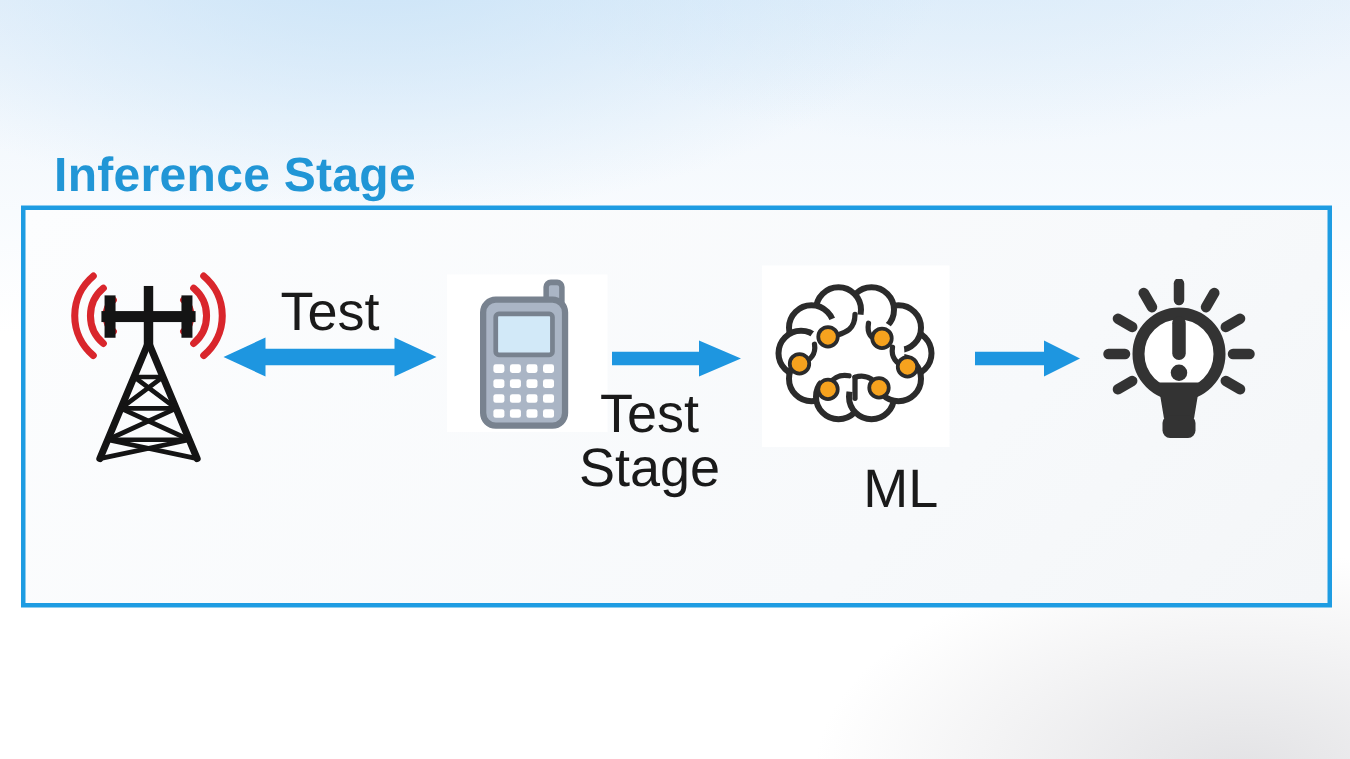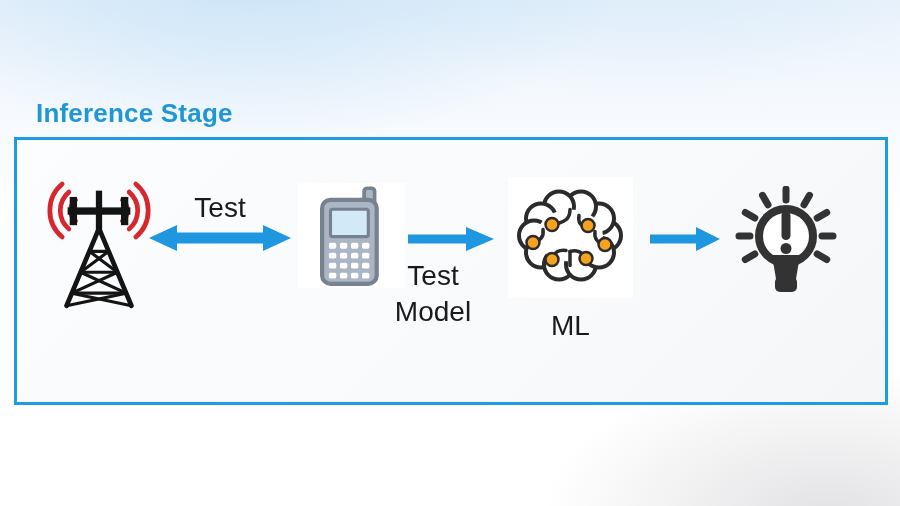--- a/index.html
+++ b/index.html
@@ -10,33 +10,33 @@
     overflow:hidden;
     font-family:"Liberation Sans","DejaVu Sans",sans-serif;
     background:
       radial-gradient(ellipse 620px 300px at 28% -8%, rgba(199,226,247,0.95), rgba(199,226,247,0) 62%),
       radial-gradient(ellipse 560px 280px at 72% -14%, rgba(210,232,249,0.8), rgba(210,232,249,0) 60%),
       radial-gradient(ellipse 460px 240px at 92% 102%, rgba(221,221,224,0.85), rgba(221,221,224,0) 62%),
       linear-gradient(180deg,#e9f2fb 0%,#f3f8fd 16%,#ffffff 44%,#ffffff 100%);
   }
   .title{
     position:absolute;left:36px;top:98px;
-    font-size:26px;font-weight:700;color:#2196d6;letter-spacing:0.2px;
+    font-size:32px;font-weight:700;color:#2196d6;letter-spacing:0.2px;
   }
   .stage-box{
     position:absolute;left:14px;top:137px;width:874px;height:268px;
     border:3px solid #1e9ce2;
     background:linear-gradient(135deg,#fcfdfe 0%,#f7f9fb 70%,#f4f6f8 100%);
   }
   .abs{position:absolute;}
   .icon-card{
     position:absolute;background:#ffffff;
   }
   .label{
-    position:absolute;color:#1a1a1a;font-size:28px;line-height:36px;
+    position:absolute;color:#1a1a1a;font-size:36px;line-height:36px;
     text-align:center;white-space:nowrap;
   }
   .label.tight{line-height:35px;}
   svg{display:block;}
 </style>
 </head>
 <body>
 
 <div id="stage">
 
@@ -109,21 +109,21 @@
       </g>
     </svg>
   </div>
 
   <svg class="abs" style="left:408px;top:226px;" width="88" height="26" viewBox="0 0 88 26" aria-hidden="true">
     <polygon fill="#1e96e0" points="0,8.5 58,8.5 58,1 86,13 58,25 58,17.5 0,17.5"></polygon>
   </svg>
 
   <div class="label" style="left:368px;top:258px;width:130px;">
     <div>Test</div>
-    <div>Model</div>
+    <div>Stage</div>
   </div>
 
   <div class="icon-card" style="left:508px;top:177px;width:125px;height:121px;">
     <svg width="125" height="121" viewBox="0 0 125 120" aria-hidden="true">
       <g fill="#ffffff" stroke="#2b2b2b" stroke-width="4">
         <circle cx="98" cy="58" r="15"></circle>
           <circle cx="91" cy="41" r="15"></circle>
         <circle cx="73" cy="29" r="15"></circle>
           <circle cx="51" cy="29" r="15"></circle>
         <circle cx="33" cy="41" r="15"></circle>
@@ -147,21 +147,21 @@
         <circle cx="44" cy="47" r="6.5"></circle>
           <circle cx="80" cy="48" r="6.5"></circle>
         <circle cx="25" cy="65" r="6.5"></circle>
           <circle cx="97" cy="67" r="6.5"></circle>
         <circle cx="44" cy="82" r="6.5"></circle>
           <circle cx="78" cy="81" r="6.5"></circle>
       </g>
     </svg>
   </div>
 
-  <div class="label tight" style="left:508px;top:308px;width:125px;">
+  <div class="label tight" style="left:538px;top:308px;width:125px;">
     <div>ML</div>
   </div>
 
   <svg class="abs" style="left:650px;top:226px;" width="72" height="26" viewBox="0 0 72 26" aria-hidden="true">
     <polygon fill="#1e96e0" points="0,8.5 46,8.5 46,1 70,13 46,25 46,17.5 0,17.5"></polygon>
   </svg>
 
   <svg class="abs" style="left:734px;top:186px;" width="104" height="128" viewBox="0 0 104 128" aria-hidden="true">
     <g stroke="#333333" stroke-width="7" stroke-linecap="round">
       <line x1="52" y1="14" x2="52" y2="3"></line>

